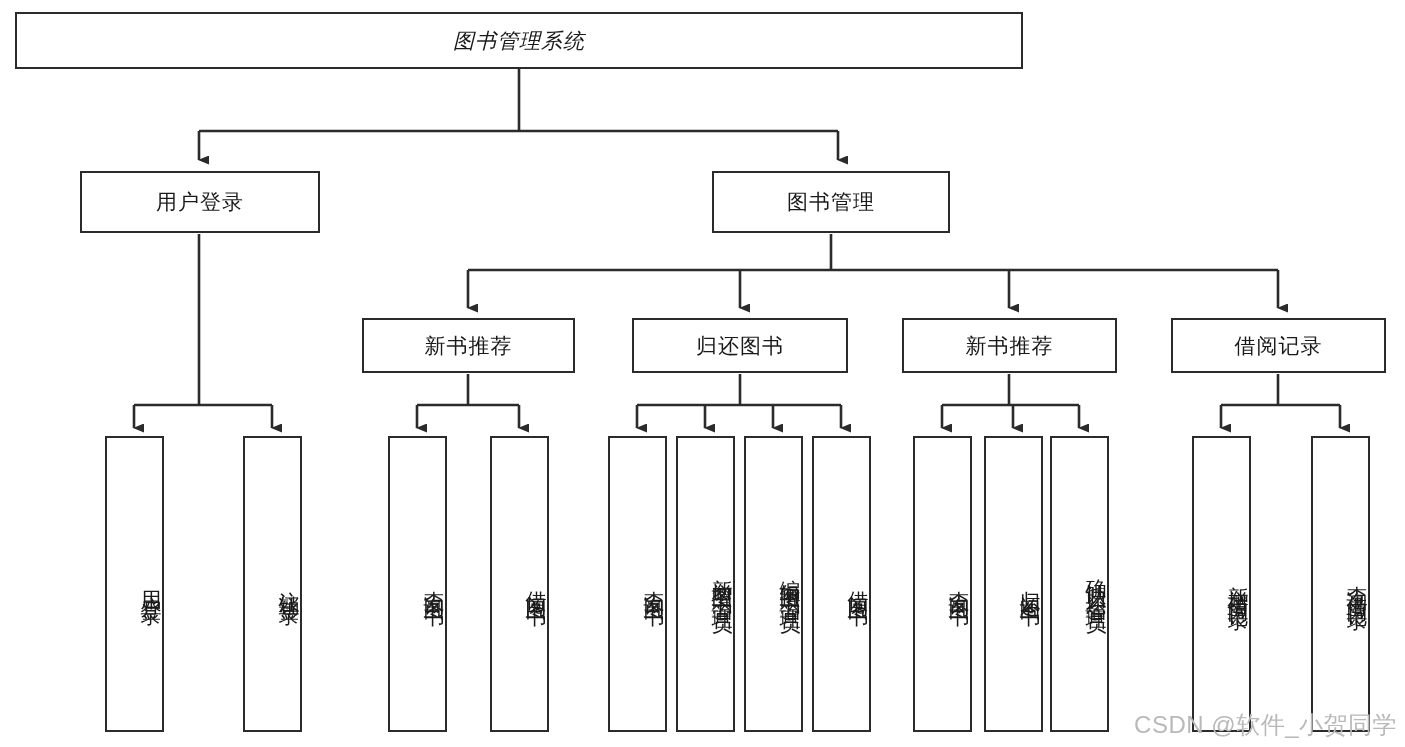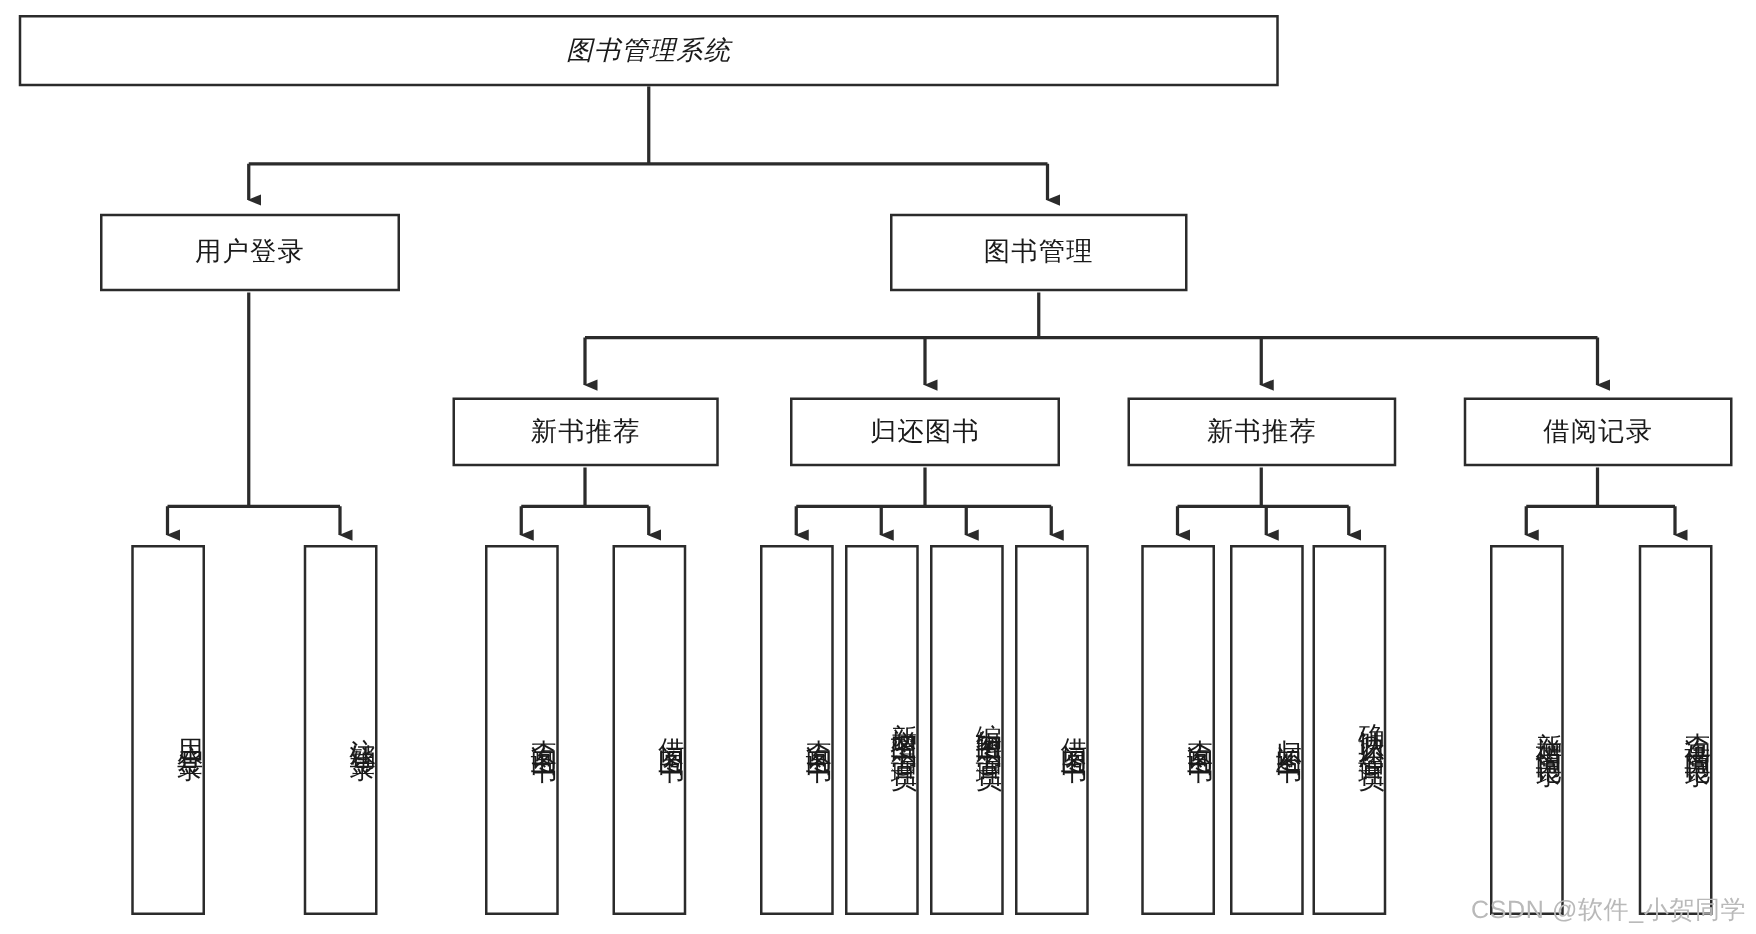--- a/index.html
+++ b/index.html
@@ -55,21 +55,21 @@
     align-items: flex-start;
   }
   .node-label {
     display: block;
     white-space: nowrap;
   }
   #watermark {
     position: absolute;
     right: 8px;
     bottom: 6px;
-    font-size: 20px;
+    font-size: 24px;
     color: #b9b9b9;
     letter-spacing: 0.5px;
     white-space: nowrap;
   }
 </style>
 </head>
 <body>
 
 <div id="canvas">
 

